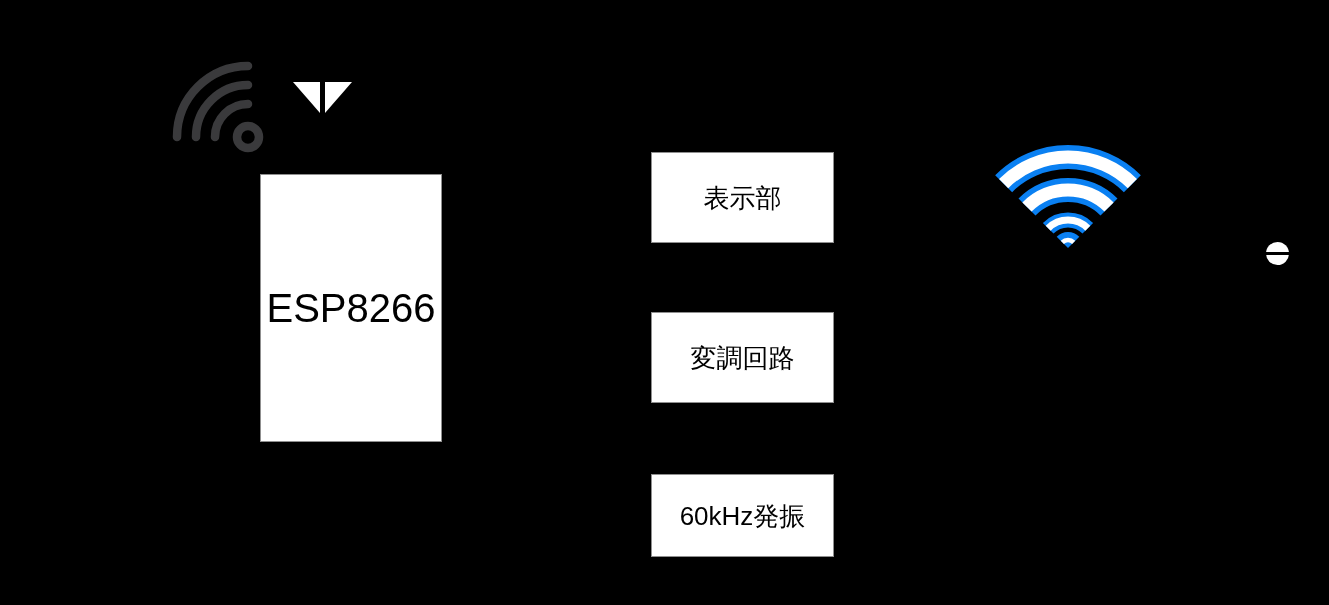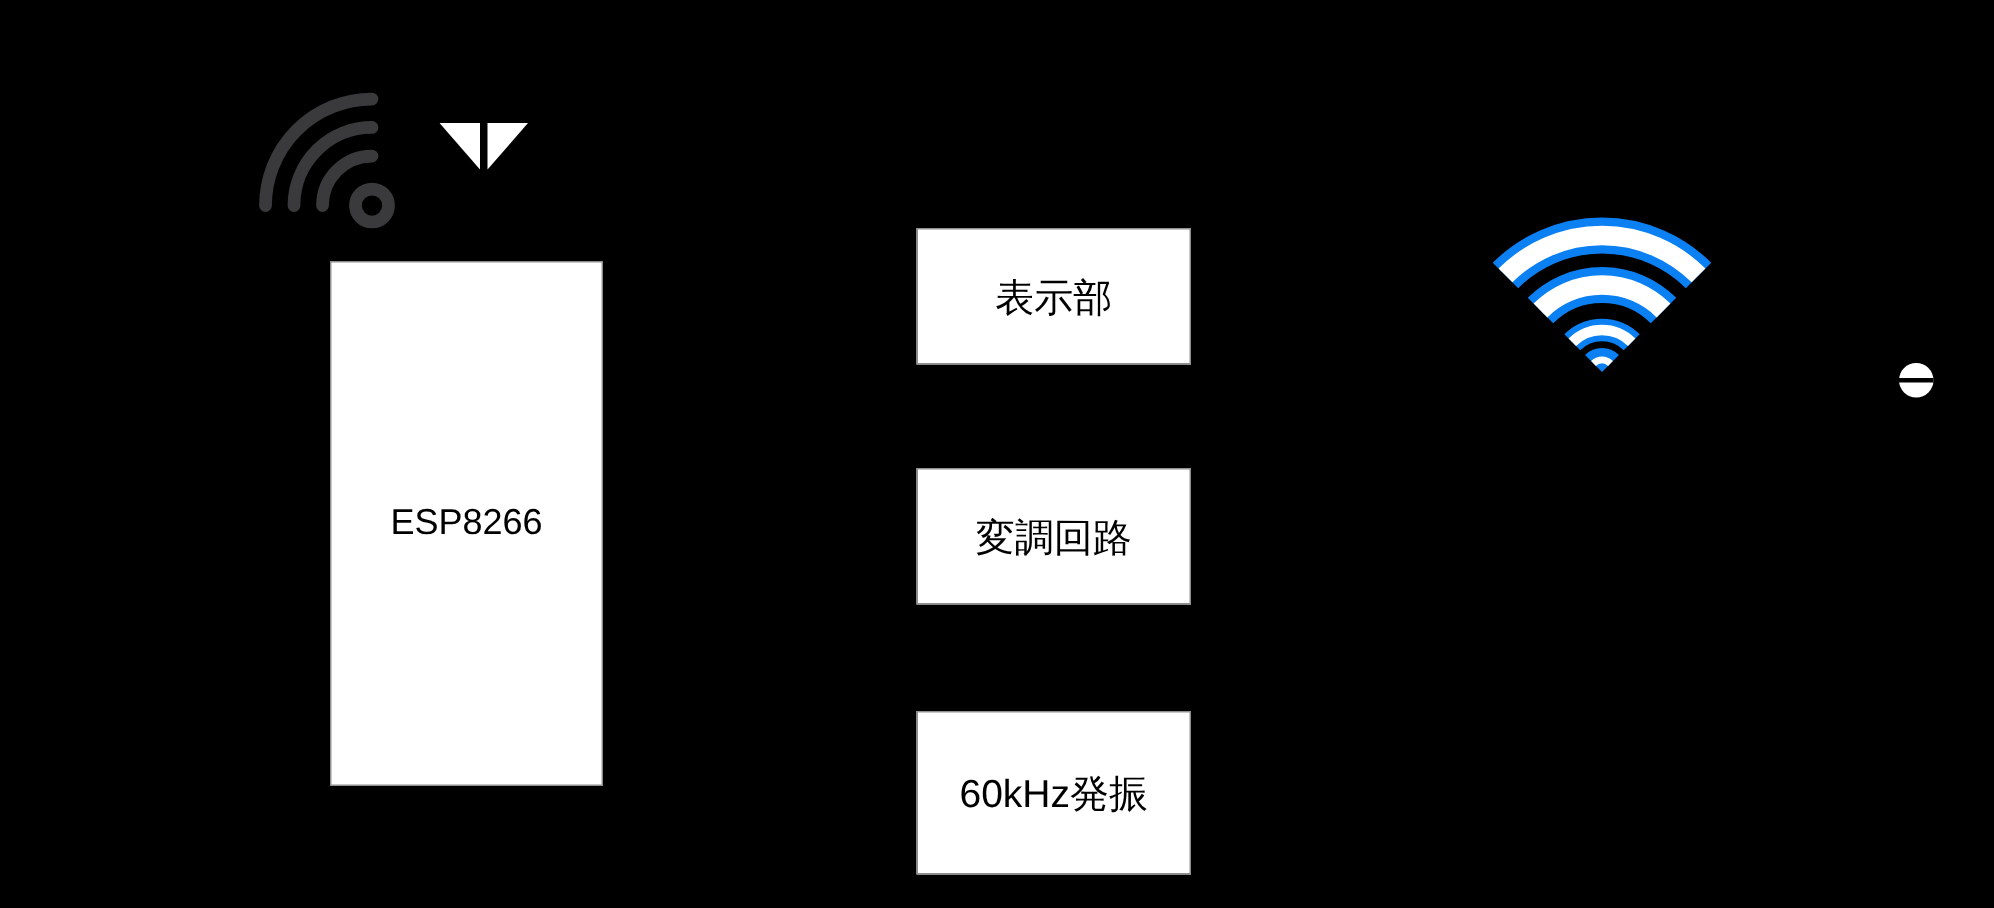--- a/index.html
+++ b/index.html
@@ -21,30 +21,31 @@
     position: absolute;
     background: var(--box-fill, #fff);
     border: 1px solid var(--box-border, #8f8f8f);
     box-sizing: border-box;
     display: flex;
     flex-direction: column;
     align-items: center;
     justify-content: center;
     color: var(--text-color, #000);
     text-align: center;
+    margin-left: 40px;
   }
   .block .line { line-height: 34px; font-size: 26px; white-space: nowrap; }
 
   #esp-block {
-    left: 220px; top: 174px; width: 182px; height: 350px;
-    font-size: 24px;
+    left: 220px; top: 174px; width: 182px; height: 268px;
+    font-size: 40px;
   }
   #block-display    { left: 611px; top: 152px; width: 183px; height: 91px; }
   #block-modulation { left: 611px; top: 312px; width: 183px; height: 91px; }
-  #block-oscillator { left: 611px; top: 474px; width: 183px; height: 109px; }
+  #block-oscillator { left: 611px; top: 474px; width: 183px; height: 83px; }
 
   
   #wifi-gray { left: 168px; top: 57px; }
   #wifi-gray .stroke {
     fill: none;
     stroke: var(--wifi-gray, #3a3a3c);
     stroke-width: 8.5;
     stroke-linecap: round;
   }
 

